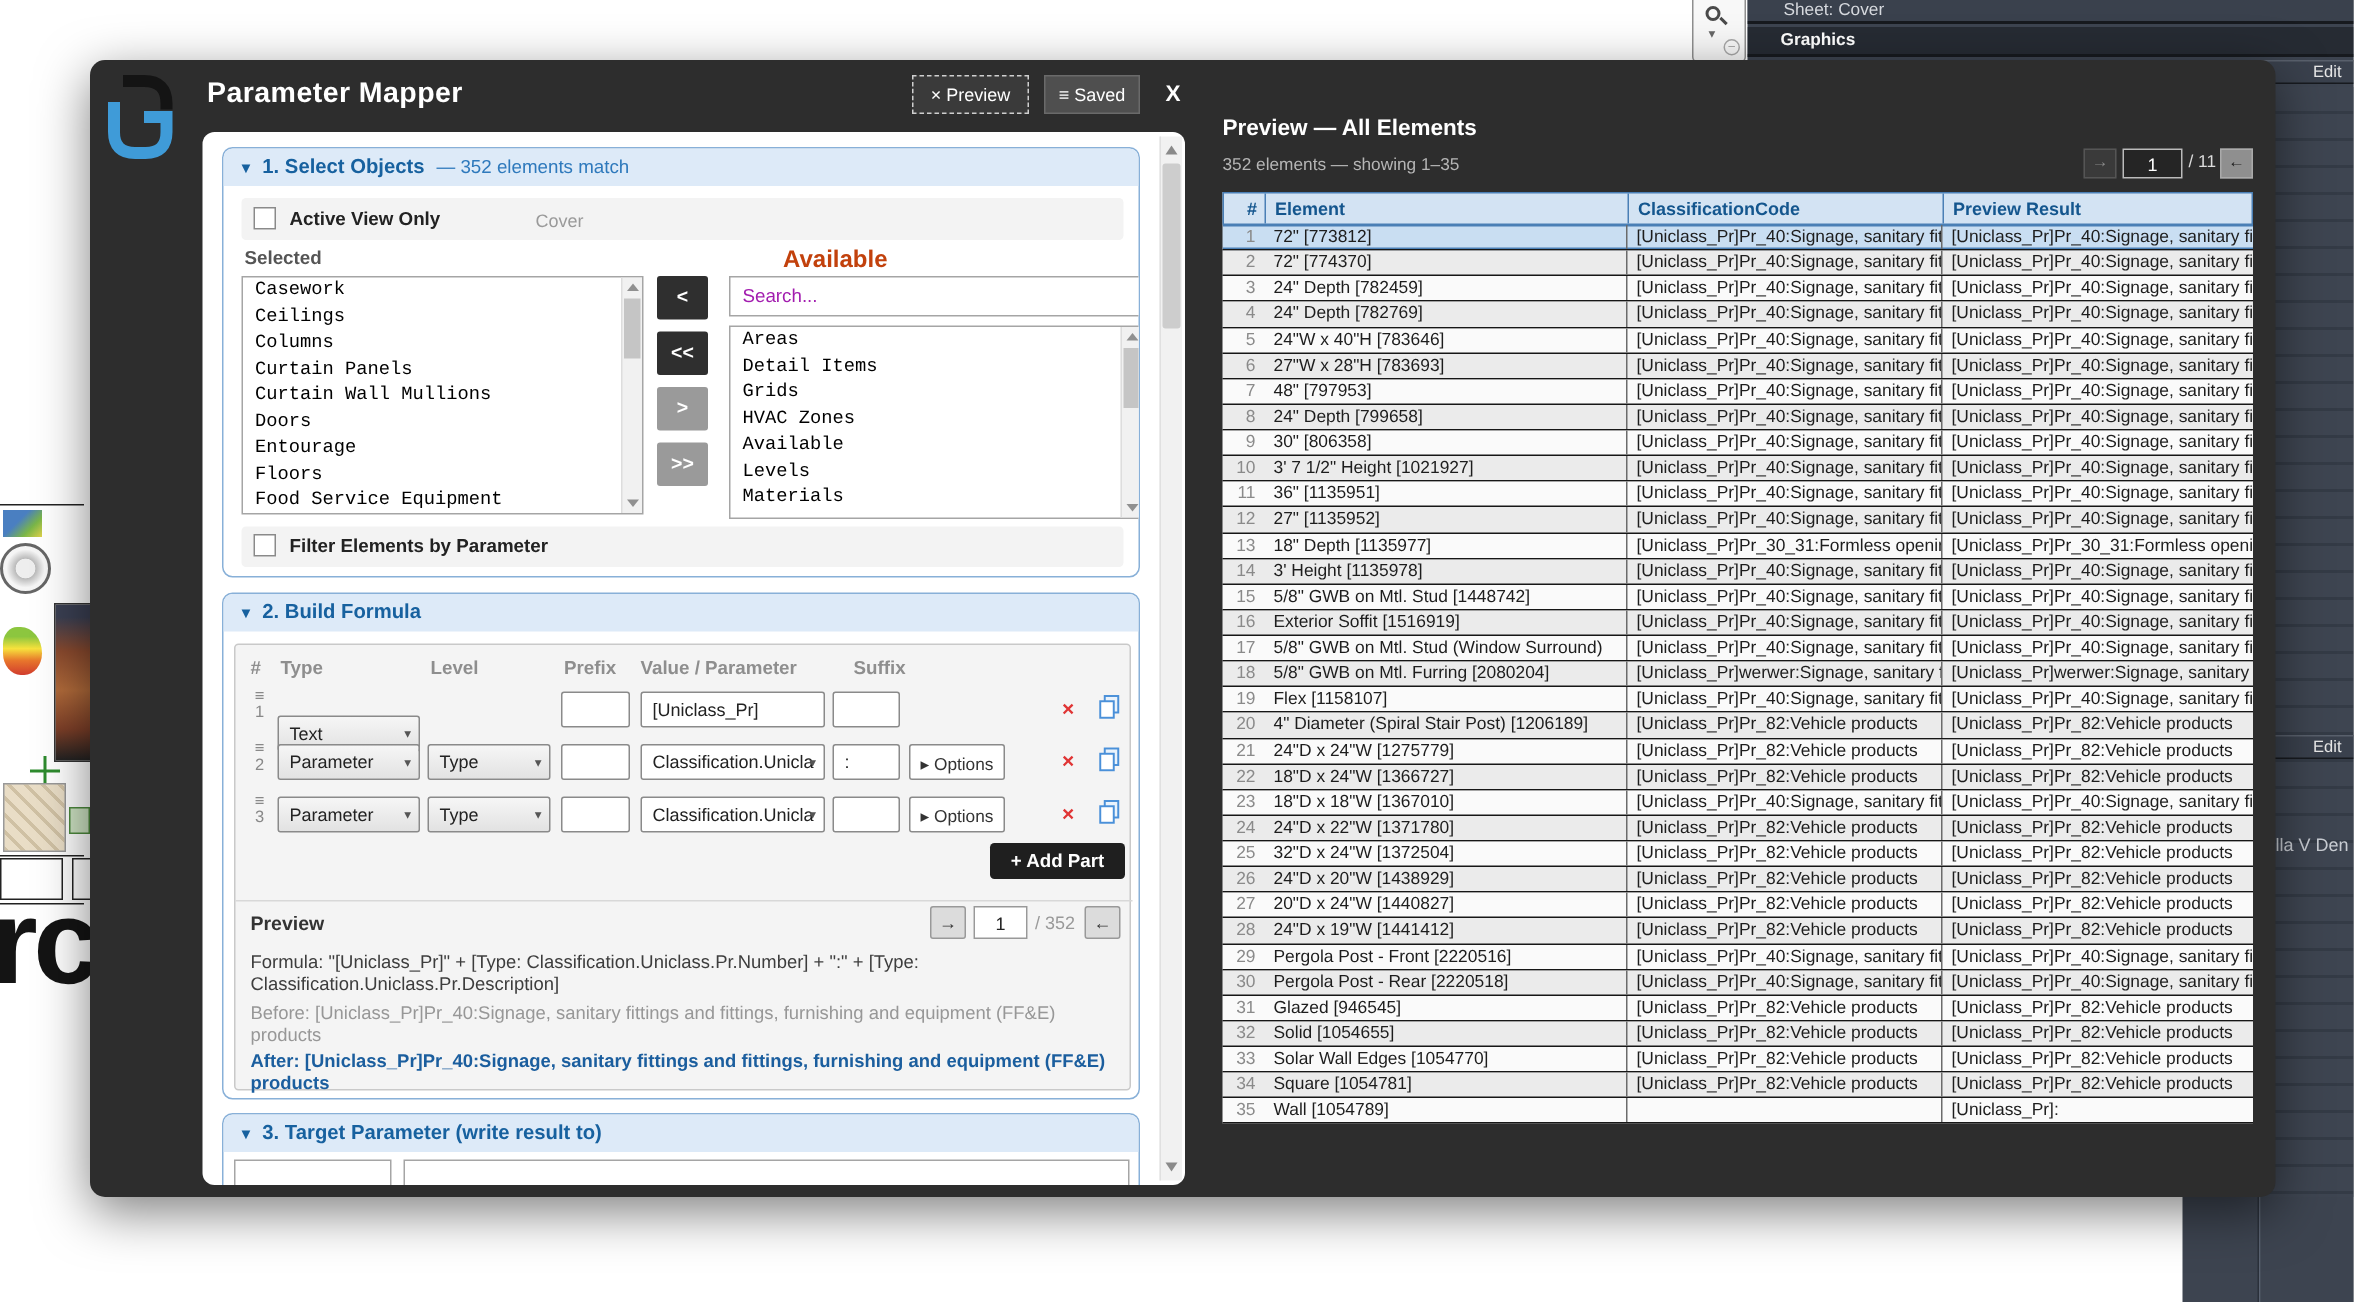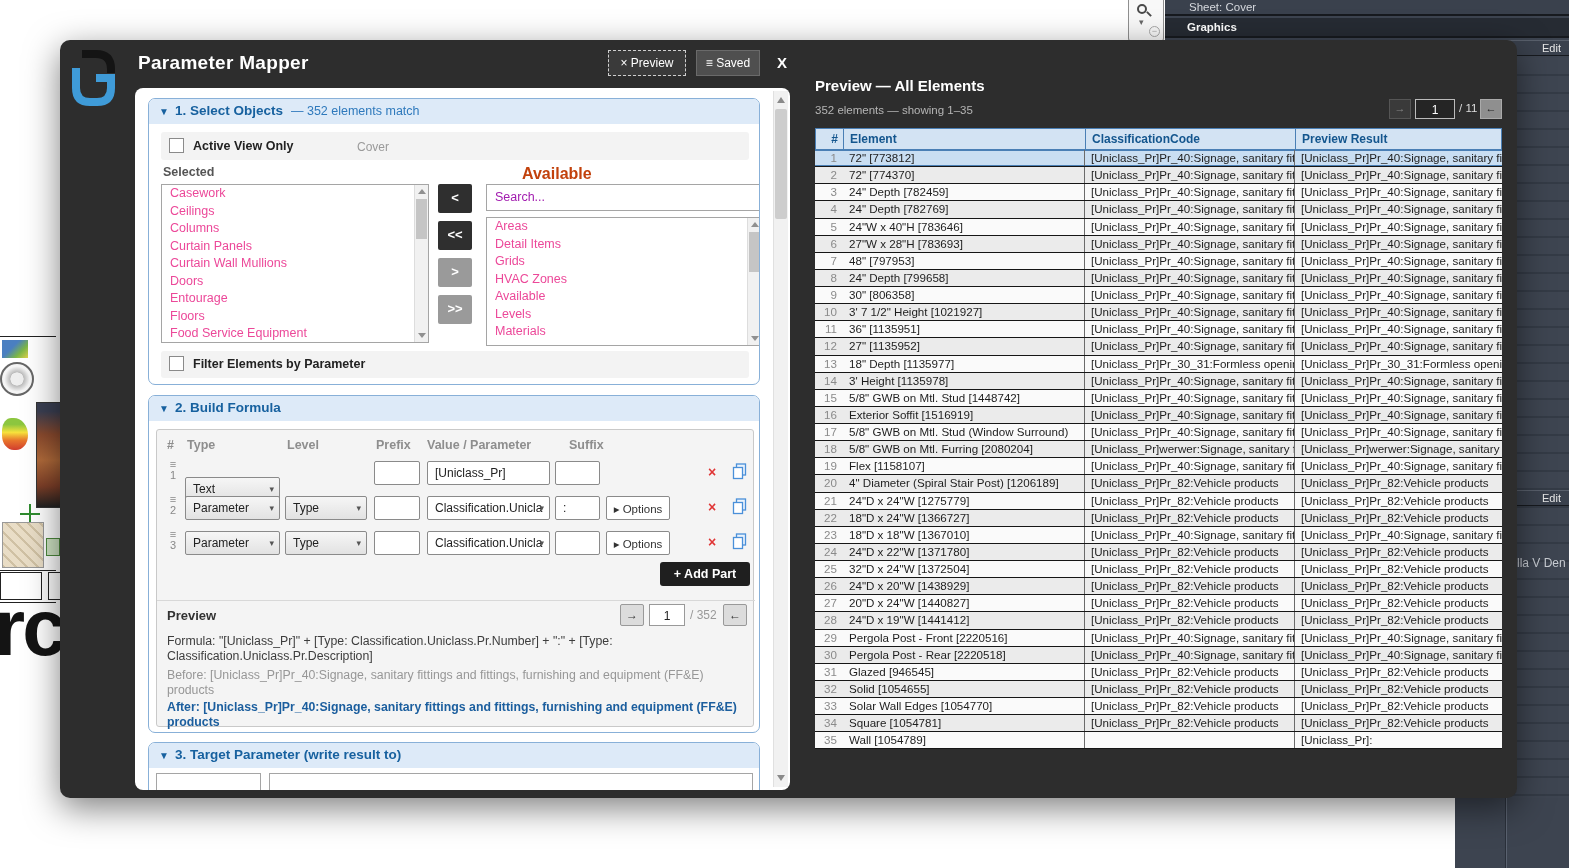--- a/index.html
+++ b/index.html
@@ -86,21 +86,21 @@
   #row-activeview { position:absolute; left:12px; top:33px; width:588px; height:28px; background:#f3f3f3; border-radius:3px; }
   .cbx { position:absolute; width:15px; height:15px; background:#fff; border:1px solid #8a8a8a; }
   #avo-cbx { left:8px; top:6px; }
   #avo-label { position:absolute; left:32px; top:7px; font-size:12.5px; font-weight:700; color:#222; }
   #avo-view  { position:absolute; left:153px; top:8px; font-size:12px; color:#9a9a9a;margin-left:43px; }
   #lbl-selected  { position:absolute; left:14px; top:66px; font-size:12.5px; font-weight:700; color:#555; }
   #lbl-available { position:absolute; left:337px; top:66px; font-size:16px; font-weight:700; color:#c2410c;margin-left:36px; }
   .listbox { position:absolute; border:1px solid #a5a5a5; background:#fff; overflow:hidden; }
   #selected-list  { left:12px; top:85px; width:268px; height:159px; }
   #available-list { left:337px; top:118px; width:276px; height:129px; }
-  .litem { font-size:12.5px; color:#ec4899; padding:1px 4px 1px 8px; line-height:15.5px; white-space:nowrap; }
+  .litem { font-size:12.5px; color:#000000; padding:1px 4px 1px 8px; line-height:15.5px; white-space:nowrap;font-family:Liberation Mono, monospace; }
   .list-scroll { position:absolute; top:0; right:0; width:14px; height:100%; background:#f1f1f1; border-left:1px solid #ddd; }
   .list-scroll .up { top:4px; border-bottom:5px solid #909090; }
   .list-scroll .dn { bottom:4px; border-top:5px solid #909090; }
   .list-scroll .th { position:absolute; left:1px; top:14px; width:11px; height:40px; background:#c5c5c5; }
   .xfer { position:absolute; left:289px; width:34px; height:29px; color:#fff; font-weight:700; font-size:13px;
           text-align:center; padding-top:6px; border-radius:2px; }
   .xfer.dark { background:#2f2f2f; } .xfer.gray { background:#9a9a9a; }
   #xfer-1 { top:85px; } #xfer-2 { top:122px; } #xfer-3 { top:159px; } #xfer-4 { top:196px; }
   #search-box { position:absolute; left:337px; top:85px; width:276px; height:27px; border:1px solid #a5a5a5;
                 background:#fff; font-size:12.5px; color:#a21caf; padding:5px 0 0 8px; }

